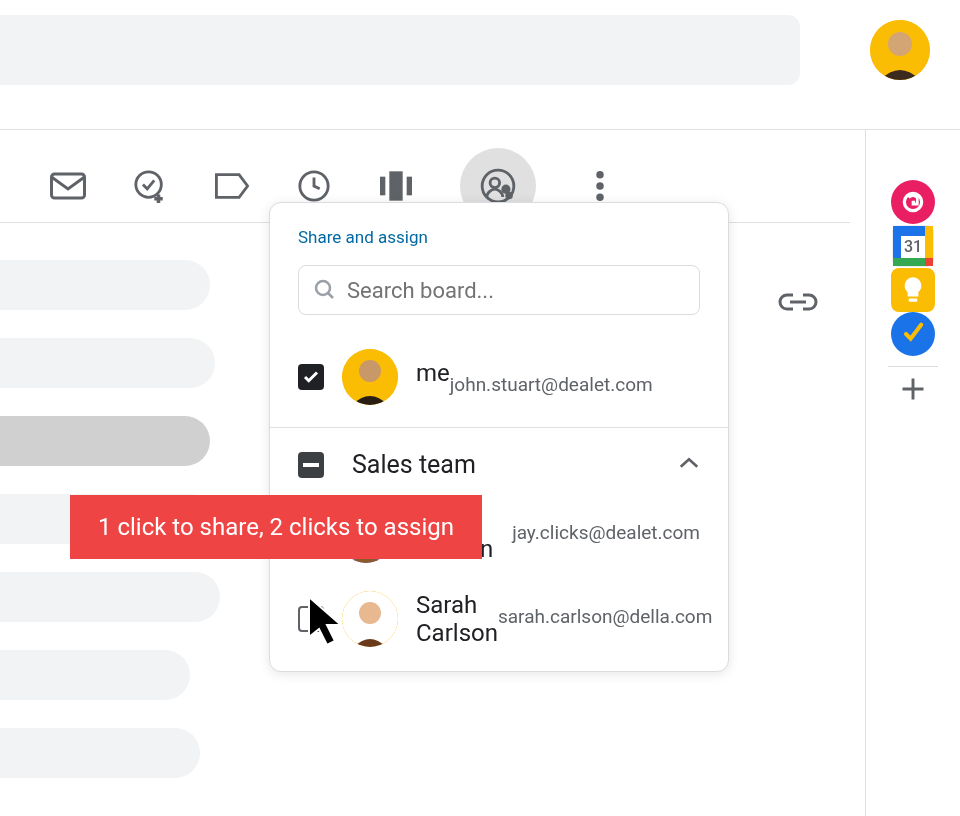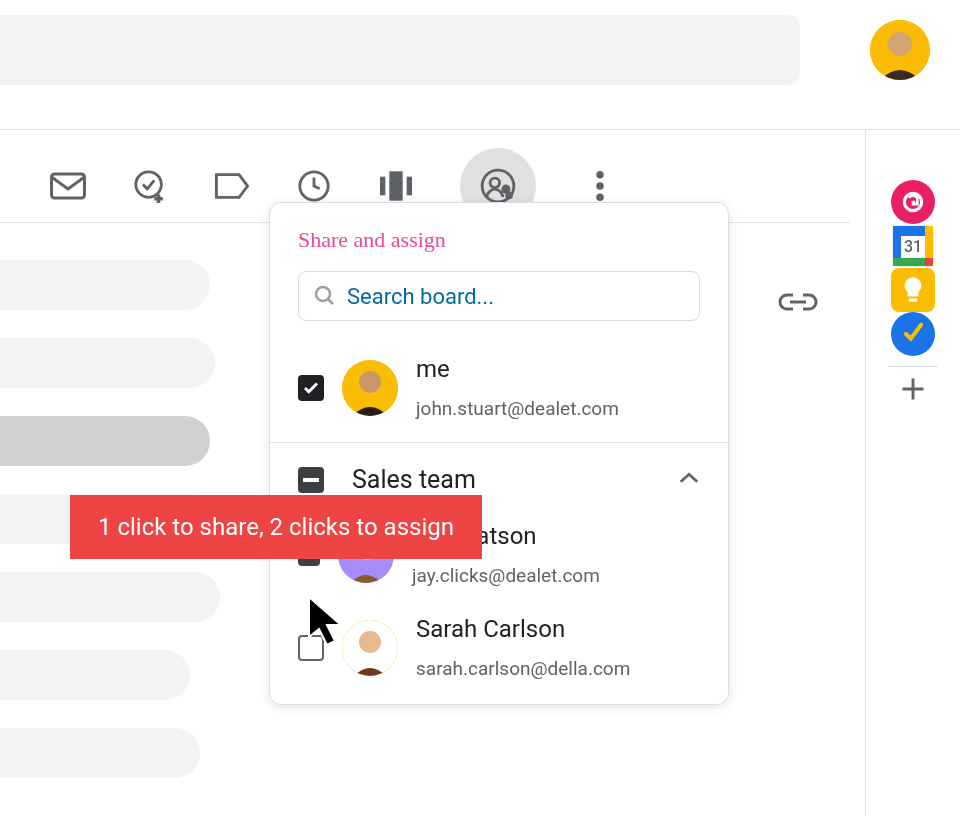--- a/index.html
+++ b/index.html
@@ -102,36 +102,35 @@
       top: 202px;
       left: 269px;
       width: 460px;
       background: #fff;
       border: 1px solid #dadce0;
       border-radius: 12px;
       box-shadow: 0 2px 12px rgba(0,0,0,0.1);
       padding: 24px 0 10px 0;
     }
     .popup-title {
-      font-size: 22px;
-      color: #ec4899;
+      font-size: 17px;
+      color: #0369a1;
       padding: 0 28px 18px 28px;
-      font-family: Liberation Serif, serif;
     }
     .search-box {
       margin: 0 28px 20px 28px;
       border: 1px solid #dadce0;
       border-radius: 8px;
       height: 50px;
       display: flex;
       align-items: center;
       padding: 0 14px;
     }
     .search-box svg { color: #9aa0a6; margin-right: 10px; }
-    .search-box-text { color: #0369a1; font-size: 22px; }
+    .search-box-text { color: #737373; font-size: 22px; }
     .person-row {
       display: flex;
       align-items: center;
       padding: 14px 28px;
       gap: 18px;
     }
     .checkbox {
       width: 26px;
       height: 26px;
       border-radius: 4px;
@@ -161,21 +160,21 @@
     .avatar {
       width: 56px;
       height: 56px;
       border-radius: 50%;
       flex-shrink: 0;
       display: flex;
       align-items: center;
       justify-content: center;
       overflow: hidden;
     }
-    .person-info { display: flex; flex-direction: column; }
+    .person-info { display: flex; }
     .person-name { font-size: 24px; color: #202124; }
     .person-email { font-size: 19px; color: #5f6368; margin-top: 14px; }
     .section-divider {
       height: 1px;
       background: #e0e0e0;
       margin: 8px 0;
     }
     .group-row {
       display: flex;
       align-items: center;

